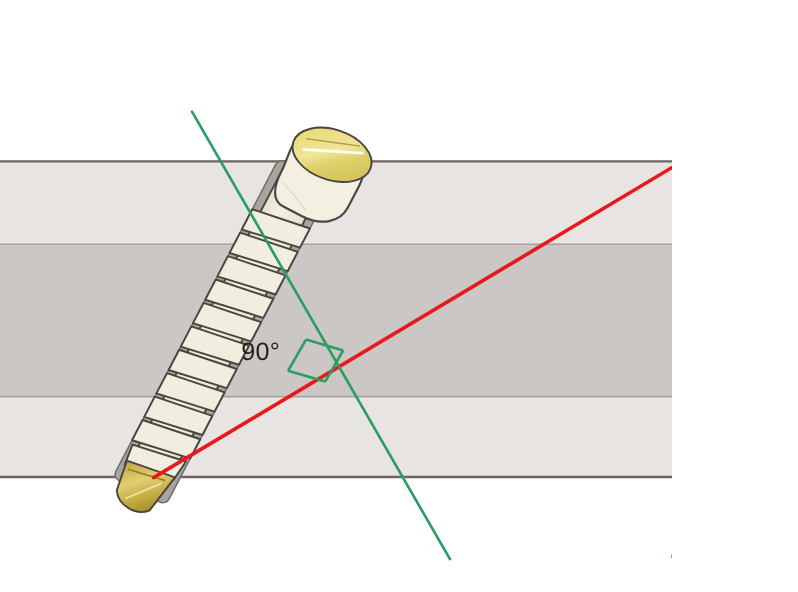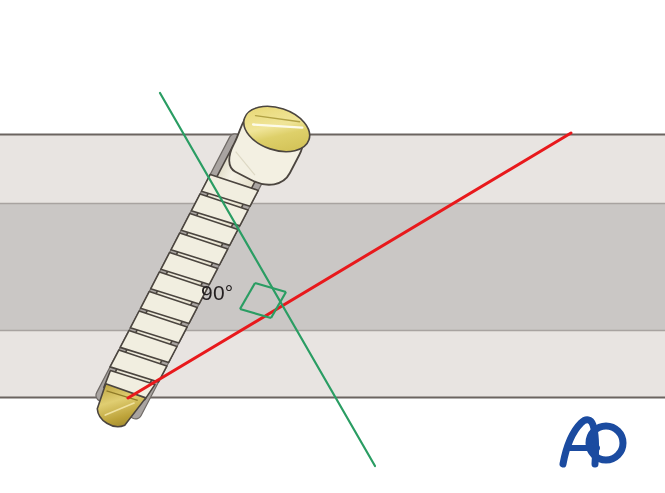--- a/index.html
+++ b/index.html
@@ -6,21 +6,21 @@
   html, body {
     margin: 0;
     padding: 0;
     background: #ffffff;
   }
   body {
     font-family: "Liberation Sans", sans-serif;
   }
   #figure {
     position: relative;
-    width: 665px;
+    width: 560px;
     height: 493px;
     background: #ffffff;
     overflow: hidden;
   }
   #figure svg {
     display: block;
     width: 665px;
     height: 493px;
   }
   .angle-text {

